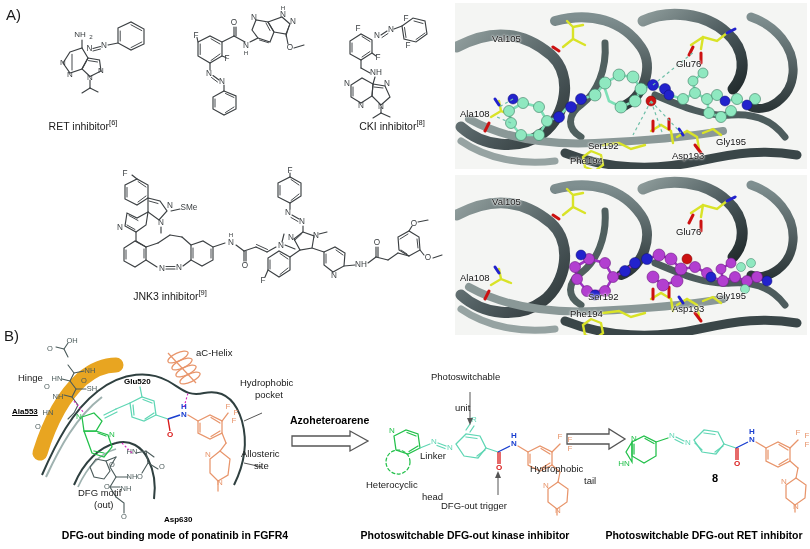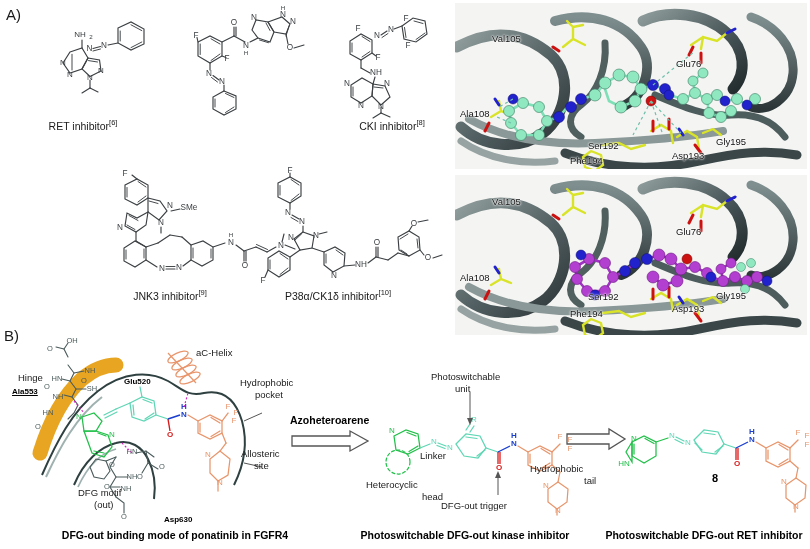--- a/index.html
+++ b/index.html
@@ -394,21 +394,20 @@
         <line x1="160" y1="69" x2="152" y2="74" class="bond-thin"></line>
       </g>
       <text class="atom" x="166" y="59">O</text>
       <line x1="161" y1="66" x2="164" y2="61" class="bond"></line>
       <line x1="170" y1="57" x2="180" y2="55" class="bond"></line>
       <text class="atom" x="180" y="93">O</text>
       <line x1="172" y1="85" x2="176" y2="90" class="bond"></line>
       <line x1="185" y1="93" x2="194" y2="90" class="bond"></line>
     </svg>
   </div>
-  <div class="struct-caption" style="left:248px; top:288px; width:180px;"><span>P38α/CK1δ inhibitor</span><sup>[10]</sup></div>
 
   <div class="panel-letter" style="left:482px; top:2px;">C)</div>
 
   <div id="panelC-box">
     <svg width="352" height="332" viewBox="0 0 352 332">
       <defs>
         <linearGradient id="rib" x1="0" y1="0" x2="1" y2="1">
           <stop offset="0%" stop-color="#8c9a99"></stop>
           <stop offset="55%" stop-color="#49575a"></stop>
           <stop offset="100%" stop-color="#222b2d"></stop>
@@ -736,21 +735,21 @@
       <text class="gry-t" x="150" y="132">O</text>
       <text class="gry-t" x="128" y="142">O</text>
       <line x1="110" y1="108" x2="120" y2="118" class="hbond"></line>
 
       <line x1="232" y1="86" x2="250" y2="78" class="ann-arrow"></line>
       <line x1="232" y1="128" x2="250" y2="132" class="ann-arrow"></line>
     </svg>
   </div>
 
   <div class="b-label" style="left:18px; top:372px;">Hinge</div>
-  <div class="b-label-bold" style="left:12px; top:387px;text-decoration:underline;">Ala553</div>
+  <div class="b-label-bold" style="left:12px; top:407px;text-decoration:underline;">Ala553</div>
   <div class="b-label" style="left:196px; top:347px;">aC-Helix</div>
   <div class="b-label-bold" style="left:124px; top:377px;">Glu520</div>
   <div class="b-label" style="left:240px; top:377px;">Hydrophobic</div>
   <div class="b-label" style="left:255px; top:389px;">pocket</div>
   <div class="b-label" style="left:241px; top:448px;">Allosteric</div>
   <div class="b-label" style="left:254px; top:460px;">site</div>
   <div class="b-label" style="left:78px; top:487px;">DFG motif</div>
   <div class="b-label" style="left:94px; top:499px;">(out)</div>
   <div class="b-label-bold" style="left:164px; top:515px;">Asp630</div>
 
@@ -817,21 +816,21 @@
 
       <g class="ann-arrow">
         <line x1="88" y1="-8" x2="88" y2="22"></line>
         <path d="M85,18 L88,25 L91,18 Z" fill="#555" stroke="none"></path>
         <line x1="116" y1="95" x2="116" y2="74"></line>
         <path d="M113,78 L116,71 L119,78 Z" fill="#555" stroke="none"></path>
       </g>
     </svg>
   </div>
   <div class="b-label" style="left:431px; top:371px;">Photoswitchable</div>
-  <div class="b-label" style="left:455px; top:383px;">unit</div>
+  <div class="b-label" style="left:455px; top:402px;">unit</div>
   <div class="b-label" style="left:420px; top:450px;">Linker</div>
   <div class="b-label" style="left:366px; top:479px;">Heterocyclic</div>
   <div class="b-label" style="left:382px; top:491px;padding-left:40px;">head</div>
   <div class="b-label" style="left:441px; top:500px;">DFG-out trigger</div>
   <div class="b-label" style="left:530px; top:463px;">Hydrophobic</div>
   <div class="b-label" style="left:548px; top:475px;margin-left:36px;">tail</div>
 
   <div class="panel-caption" style="left:320px; top:529px; width:290px;">Photoswitchable DFG-out kinase inhibitor</div>
 
   <div class="svg-holder" style="left:565px; top:428px;">

